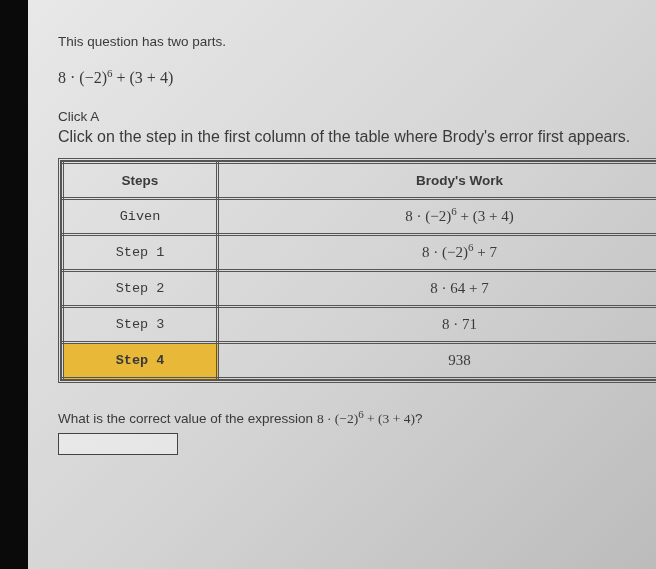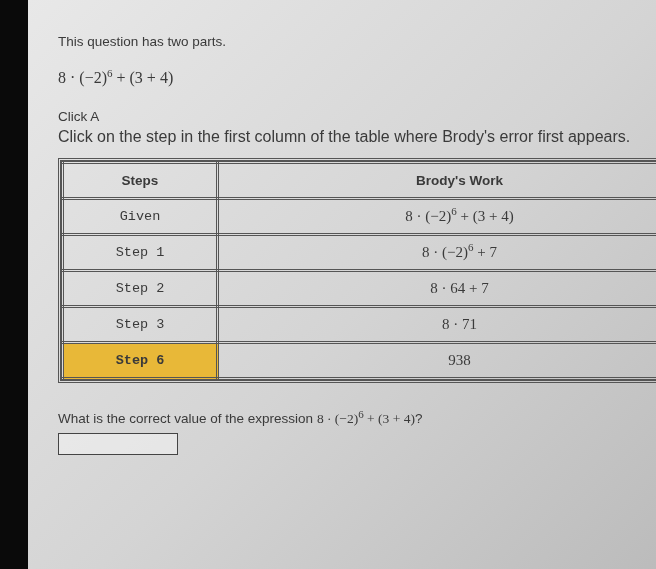--- a/index.html
+++ b/index.html
@@ -141,21 +141,21 @@
           </tr>
           <tr>
             <td class="col-steps step-cell">Step 2</td>
             <td class="col-work work-cell">8 · 64 + 7</td>
           </tr>
           <tr>
             <td class="col-steps step-cell">Step 3</td>
             <td class="col-work work-cell">8 · 71</td>
           </tr>
           <tr>
-            <td class="col-steps step-cell selected" style="font-weight: bold;">Step 6</td>
+            <td class="col-steps step-cell selected" style="font-weight: bold;">Step 4</td>
             <td class="col-work work-cell">938</td>
           </tr>
         </tbody>
     </table>
   </div>
 
   <p class="part-b-q">
     <span>What is the correct value of the expression </span><span class="inline-expr">8 · (−2)<span class="sup">6</span> + (3 + 4)</span><span>?</span>
   </p>
 

